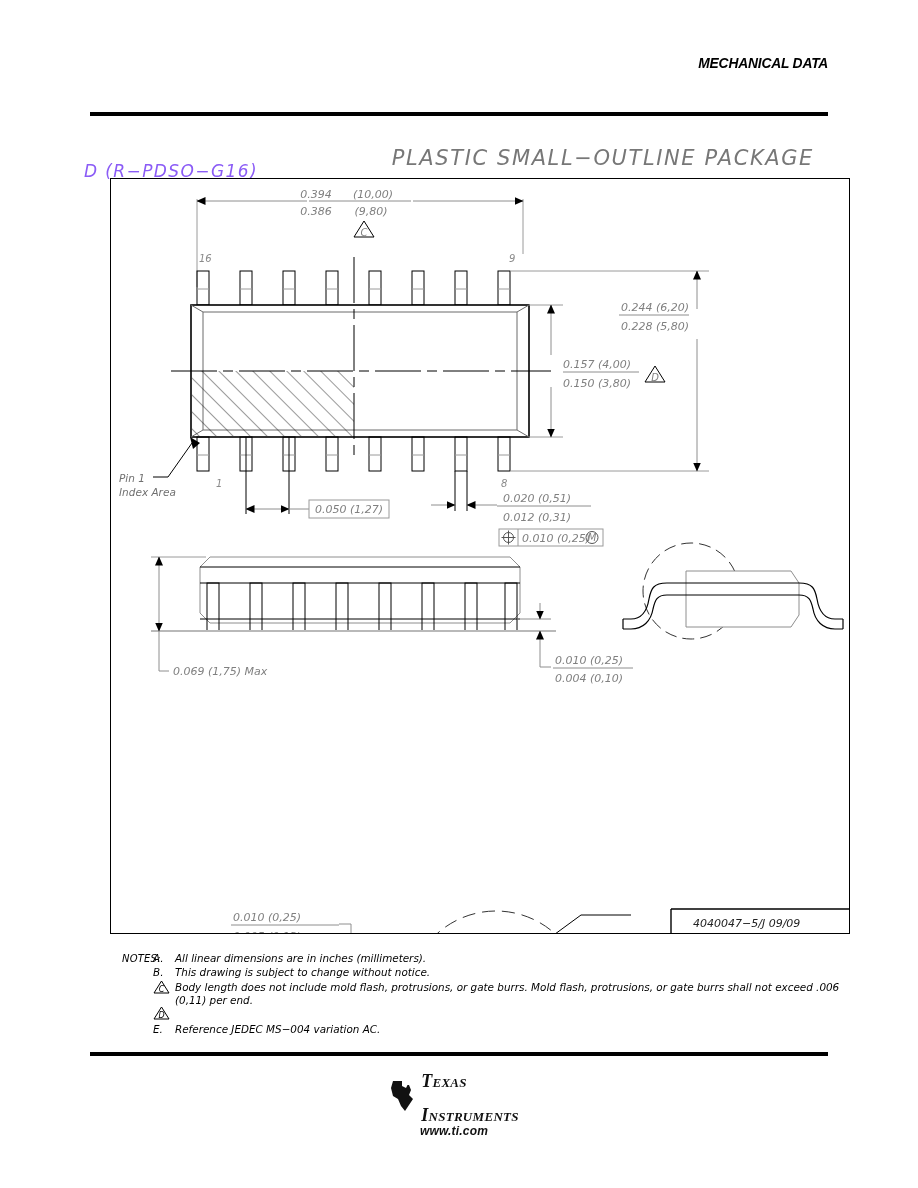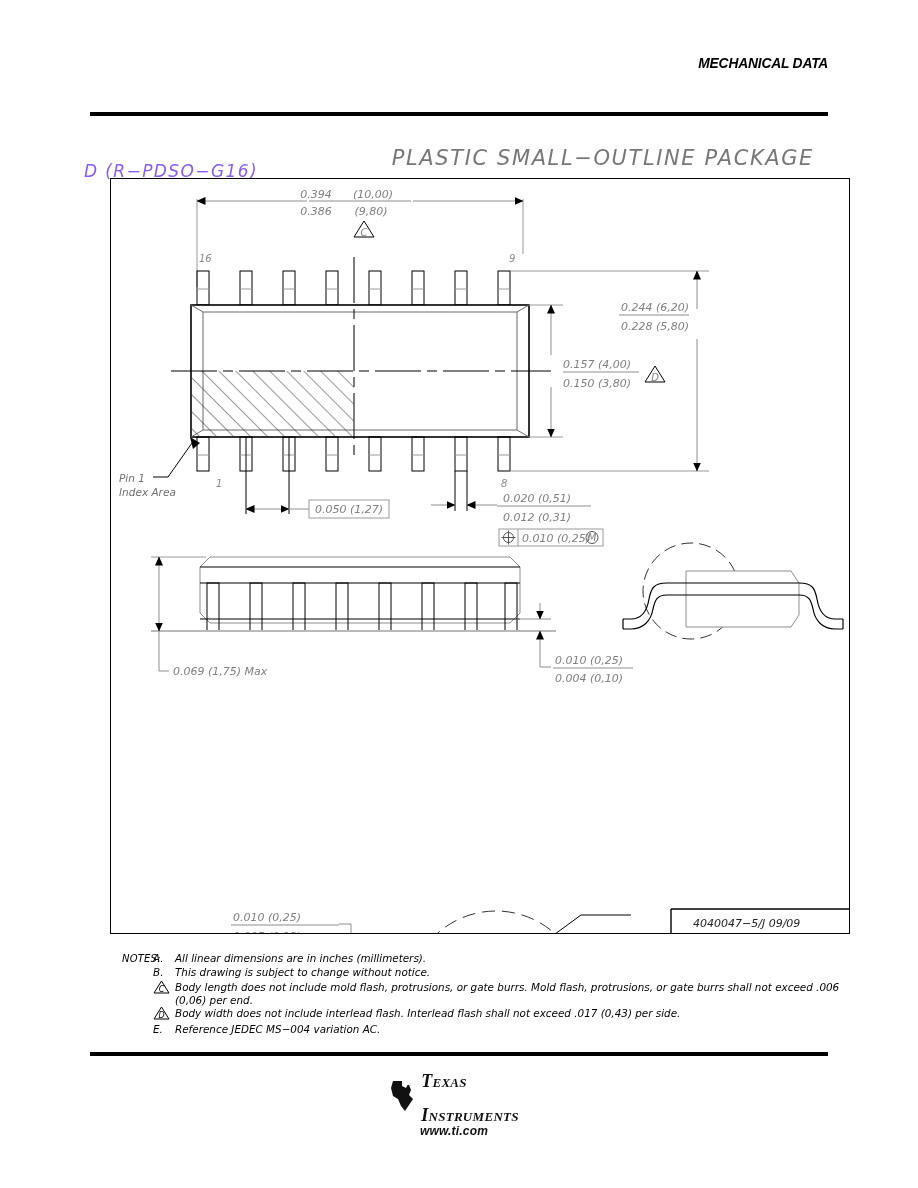--- a/index.html
+++ b/index.html
@@ -406,33 +406,32 @@
 
       <div class="note-row" style="margin-top:3px;">
         <span class="note-key tri">
           <span class="tri-glyph">
             <svg width="17" height="14" viewBox="0 0 17 14">
                 <path d="M8.5,1 L16,13 L1,13 z" fill="none" stroke="#000" stroke-width="1"></path>
                 <text x="8.5" y="12" font-size="8" font-family="DejaVu Sans" text-anchor="middle" fill="#000">C</text>
               </svg>
           </span>
         </span>
-        <span class="note-text">Body length does not include mold flash, protrusions, or gate burrs.  Mold flash, protrusions, or gate burrs shall not exceed .006 (0,06) per end.</span>
+        <span class="note-text">Body length does not include mold flash, protrusions, or gate burrs.  Mold flash, protrusions, or gate burrs shall not exceed .006 (0,11) per end.</span>
       </div>
 
       <div class="note-row">
         <span class="note-key tri">
           <span class="tri-glyph">
             <svg width="17" height="14" viewBox="0 0 17 14">
                 <path d="M8.5,1 L16,13 L1,13 z" fill="none" stroke="#000" stroke-width="1"></path>
                 <text x="8.5" y="12" font-size="8" font-family="DejaVu Sans" text-anchor="middle" fill="#000">D</text>
               </svg>
           </span>
         </span>
-        <span class="note-text">Body width does not include interlead flash.  Interlead flash shall not exceed .017 (0,43) per side.</span>
       </div>
 
       <div class="note-row">
         <span class="note-key">E.</span>
         <span class="note-text">Reference JEDEC MS−004 variation AC.</span>
       </div>
 
     </div>
   </div>
 

